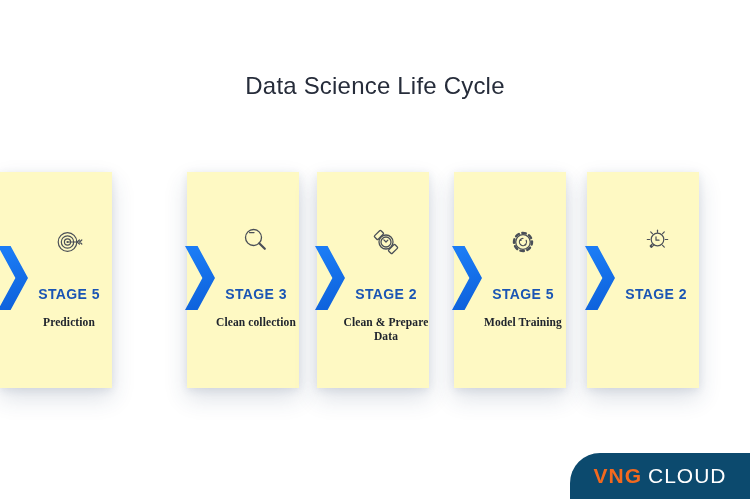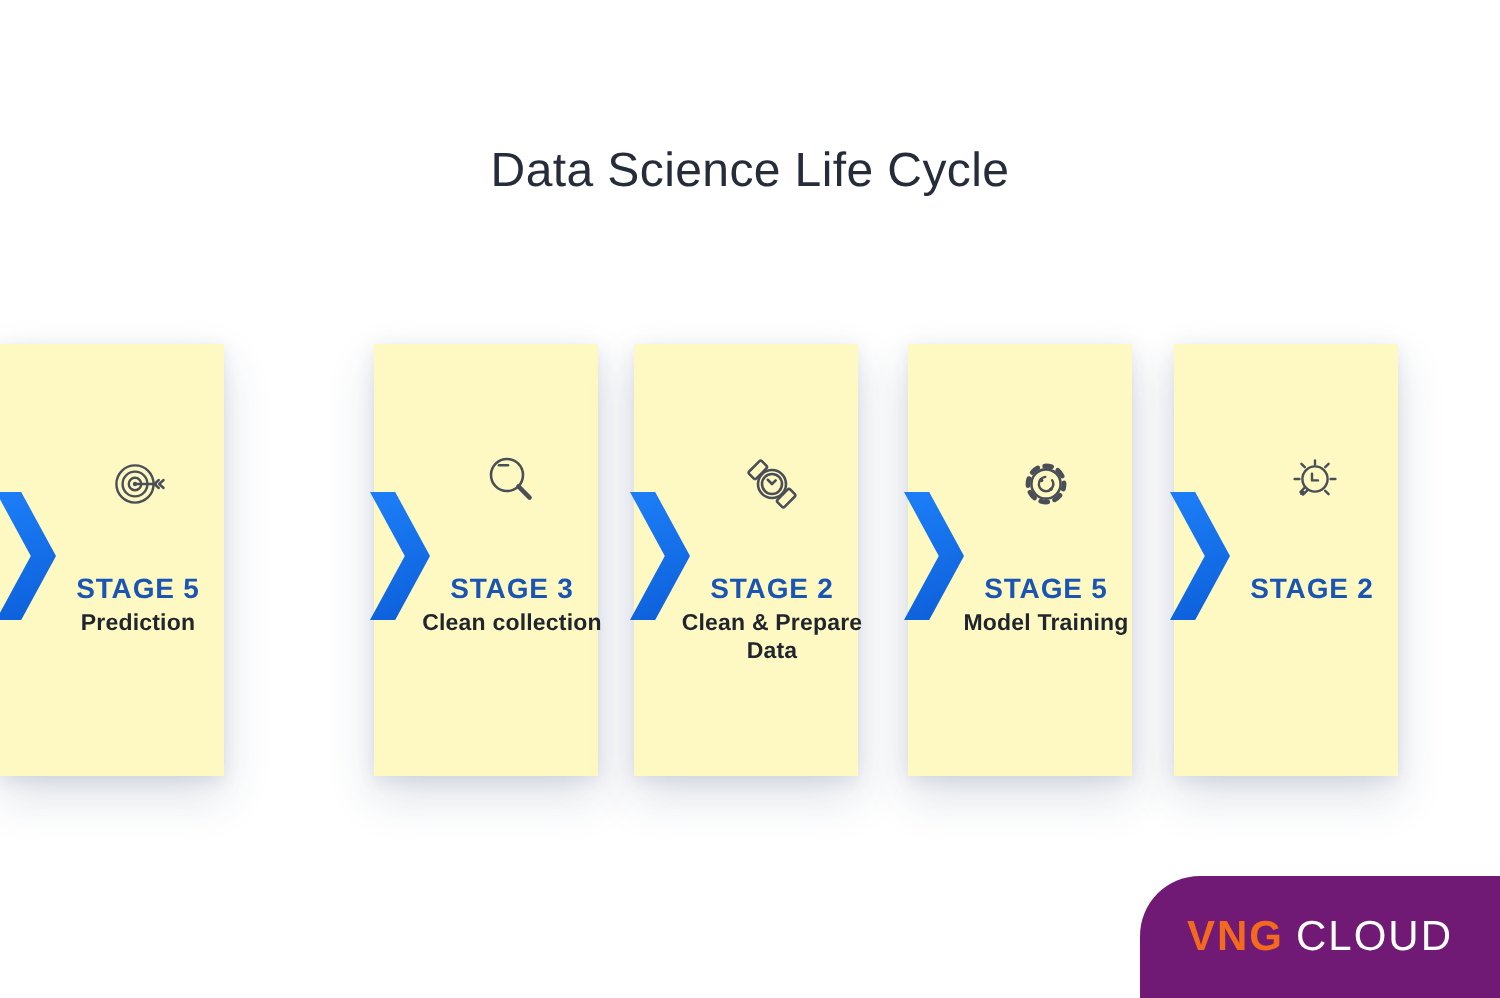--- a/index.html
+++ b/index.html
@@ -28,24 +28,24 @@
   }
   .card-content{
     position:absolute;left:26px;right:0;top:0;bottom:0;
     display:flex;flex-direction:column;align-items:center;text-align:center;
     padding-top:52px;box-sizing:border-box;
   }
   .icon-box{width:36px;height:36px;}
   .icon-box svg{width:36px;height:36px;display:block;}
   .icon-stroke{stroke:#4A4F57;fill:none;stroke-linecap:round;stroke-linejoin:round;}
   .stage-label{margin-top:26px;font-size:14px;font-weight:bold;color:#1A55B4;letter-spacing:0.4px;white-space:nowrap;}
-  .stage-desc{margin-top:4px;font-size:11.5px;font-weight:bold;color:#20252E;line-height:1.18;letter-spacing:0.1px;white-space:nowrap;}
+  .stage-desc{margin-top:14px;font-size:11.5px;font-weight:bold;color:#20252E;line-height:1.18;letter-spacing:0.1px;white-space:nowrap;font-family:Liberation Serif, serif;}
   
   .logo{
-    position:absolute;right:0;bottom:0;width:180px;height:61px;background:#701a75;
+    position:absolute;right:0;bottom:0;width:180px;height:46px;background:#0c4a6e;
     border-top-left-radius:30px;display:flex;align-items:center;justify-content:center;text-align:right;
   }
   .logo-vng{color:#F3691E;font-size:21px;font-weight:bold;letter-spacing:1px;margin-right:6px;}
   .logo-cloud{color:#ffffff;font-size:21px;font-weight:normal;letter-spacing:1px;}
 </style>
 </head>
 <body>
 
 <div class="canvas">
 

